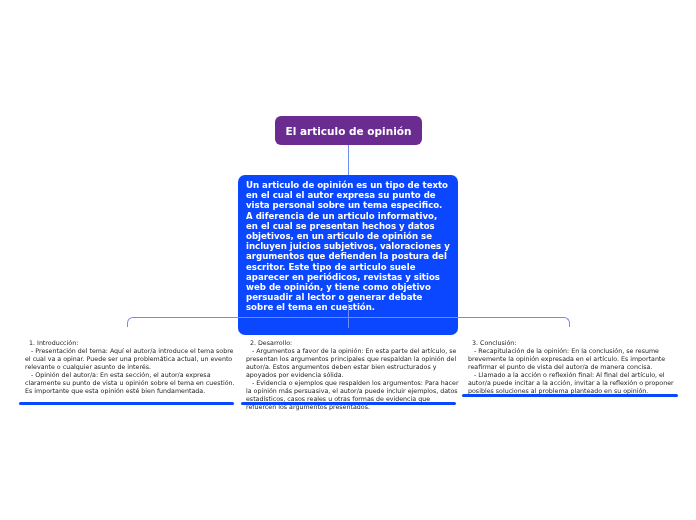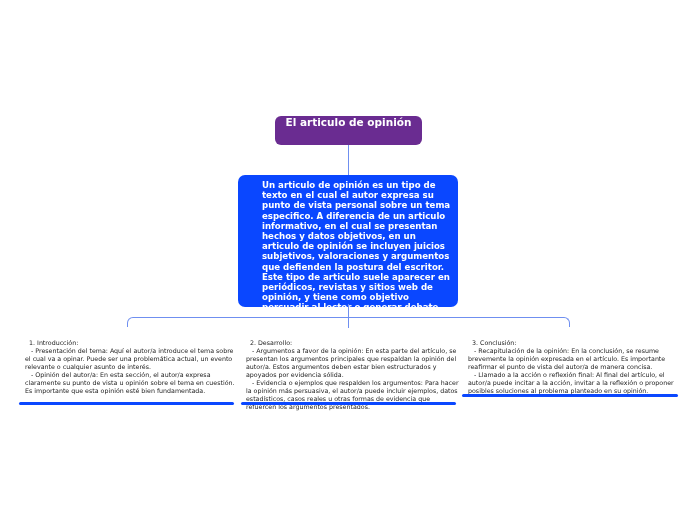--- a/index.html
+++ b/index.html
@@ -3,28 +3,28 @@
   <meta charset="utf-8">
   <style>
     html, body { margin: 0; padding: 0; }
     body {
       width: 696px; height: 520px; background: #ffffff; position: relative; overflow: hidden;
       font-family: "DejaVu Sans", sans-serif;
     }
     .root-node {
       position: absolute; left: 275px; top: 116px; width: 147px; height: 29px;
       background: #6a2c91; border-radius: 6px; color: #ffffff;
-      font-weight: bold; font-size: 10.5px; display: flex; align-items: flex-start; justify-content: center;
+      font-weight: bold; font-size: 10.5px; display: flex; align-items: center; justify-content: center;
       box-sizing: border-box;
     }
     .main-node {
-      position: absolute; left: 238px; top: 175px; width: 220px; height: 132px;
+      position: absolute; left: 238px; top: 175px; width: 220px; height: 160px;
       background: #0a47ff; border-radius: 7px; color: #ffffff;
       font-weight: bold; font-size: 8.6px; line-height: 10.2px;
-      padding: 5px 6px 4px 24px; box-sizing: border-box;
+      padding: 5px 6px 4px 8px; box-sizing: border-box;
     }
     .vline { position: absolute; width: 1px; background: #6f8ff0; }
     .branch-h {
       position: absolute; left: 127px; top: 317px; width: 443px; height: 10px;
       border-top: 1px solid #6f8ff0; border-left: 1px solid #6f8ff0; border-right: 1px solid #6f8ff0;
       border-radius: 6px 6px 0 0; box-sizing: border-box;
     }
     .sub-node {
       position: absolute; top: 331px; width: 216px;
       font-size: 6.3px; line-height: 7.95px; color: #222222; box-sizing: border-box;

